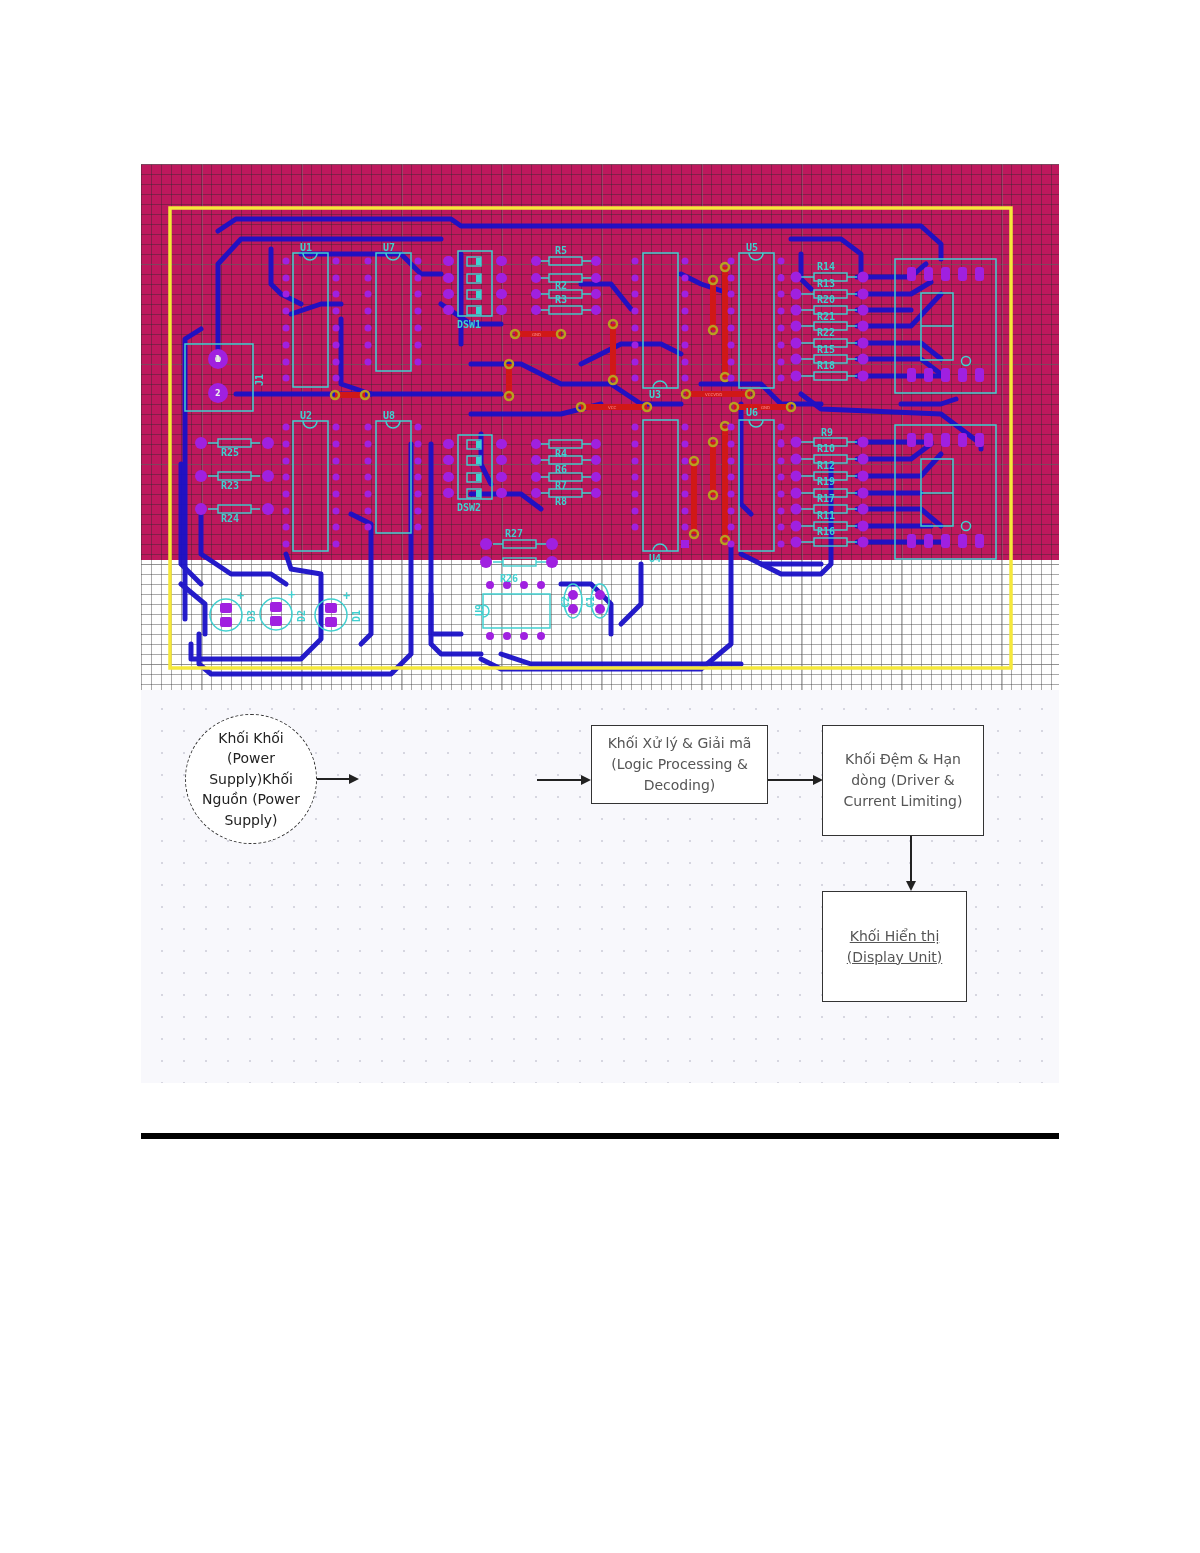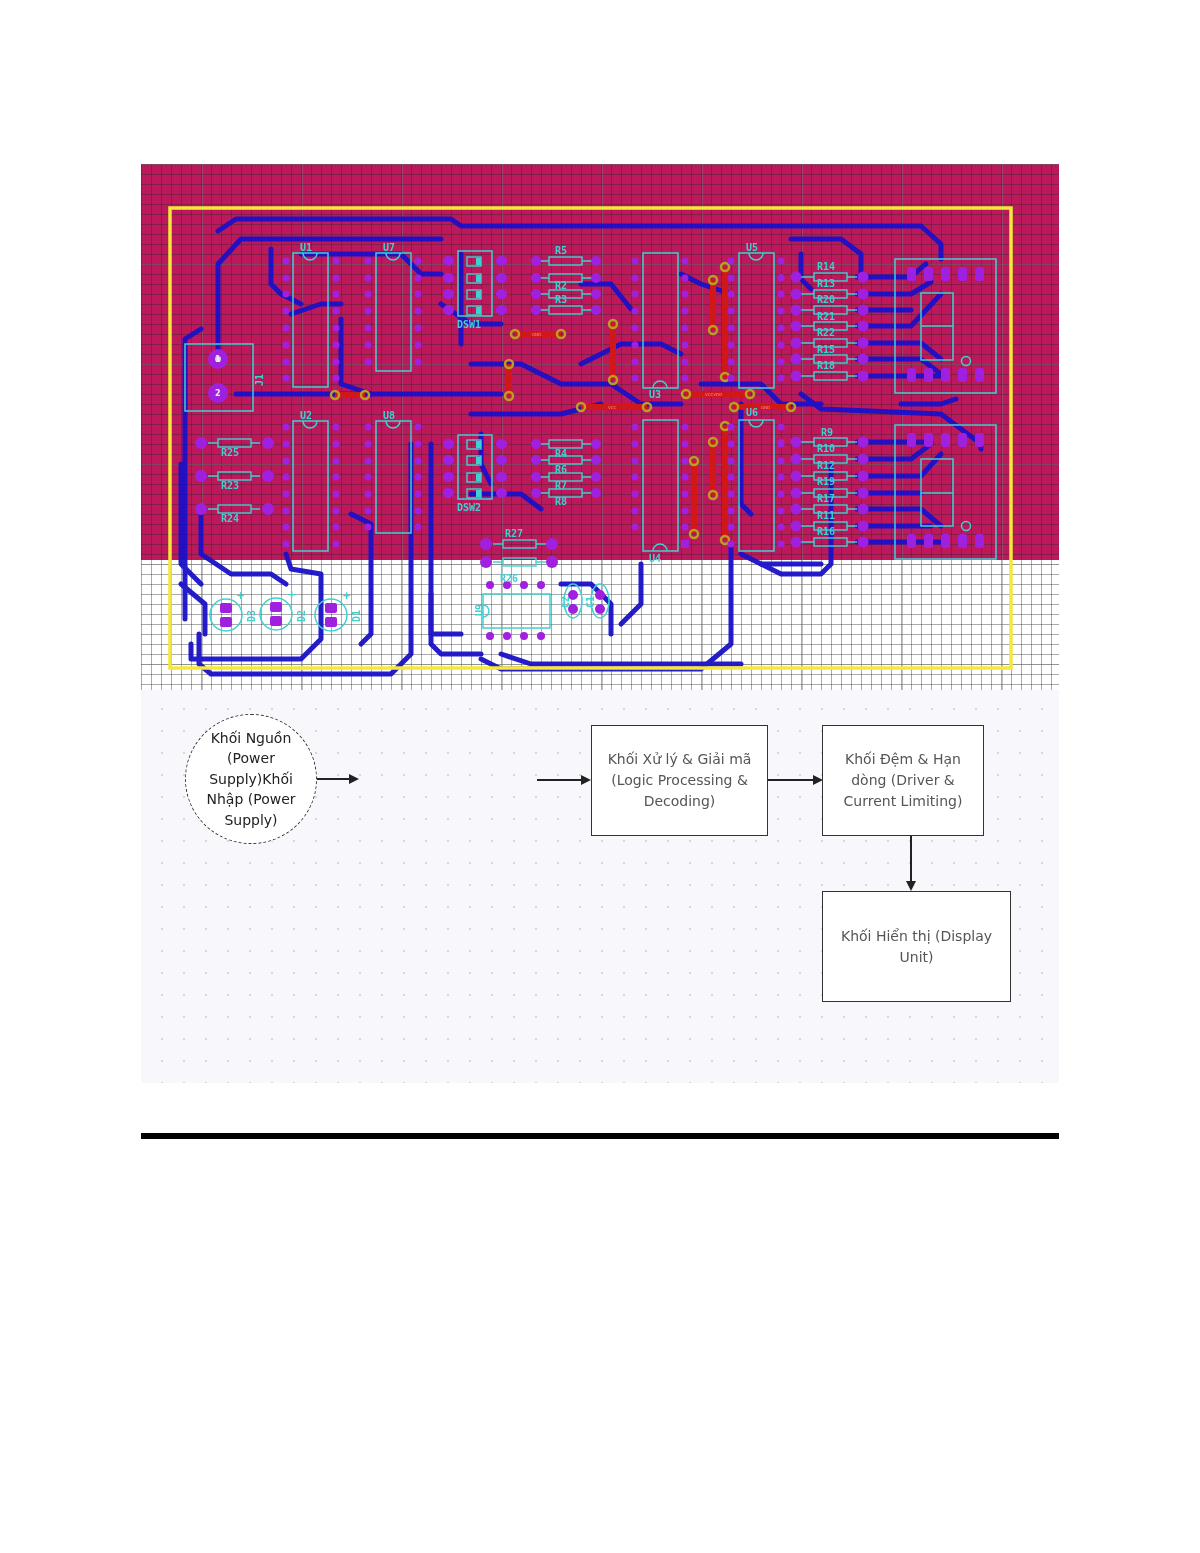--- a/index.html
+++ b/index.html
@@ -593,30 +593,30 @@
     </defs>
     <g stroke="#222" stroke-width="2" fill="none">
       <line x1="176" y1="89" x2="216" y2="89" marker-end="url(#arr)"></line>
       <line x1="396" y1="90" x2="448" y2="90" marker-end="url(#arr)"></line>
       <line x1="627" y1="90" x2="680" y2="90" marker-end="url(#arr)"></line>
       <line x1="770" y1="146" x2="770" y2="199" marker-end="url(#arr)"></line>
     </g>
   </svg>
 
   <div class="fcircle" style="left:44px; top:24px; width:132px; height:130px;">
-    <span>Khối Nguồn (Power Supply)Khối Nhập (Power Supply)</span>
+    <span>Khối Khối (Power Supply)Khối Nguồn (Power Supply)</span>
   </div>
 
 
-  <div class="fbox" style="left:450px; top:35px; width:177px; height:111px;">
+  <div class="fbox" style="left:450px; top:35px; width:177px; height:79px;">
     <span>Khối Xử lý &amp; Giải mã (Logic Processing &amp; Decoding)</span>
   </div>
 
   <div class="fbox" style="left:681px; top:35px; width:162px; height:111px;">
     <span>Khối Đệm &amp; Hạn dòng (Driver &amp; Current Limiting)</span>
   </div>
 
-  <div class="fbox" style="left:681px; top:201px; width:189px; height:111px;">
+  <div class="fbox" style="left:681px; top:201px; width:145px; height:111px;text-decoration:underline;">
     <span>Khối Hiển thị (Display Unit)</span>
   </div>
 </div>
 
 <div id="rule"></div>
 
 </body></html>

